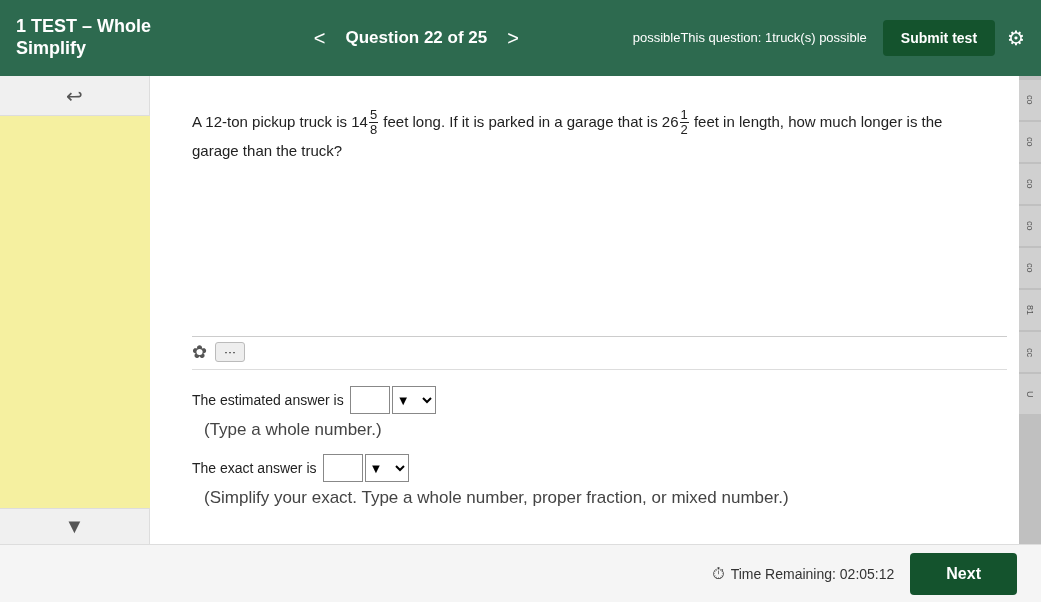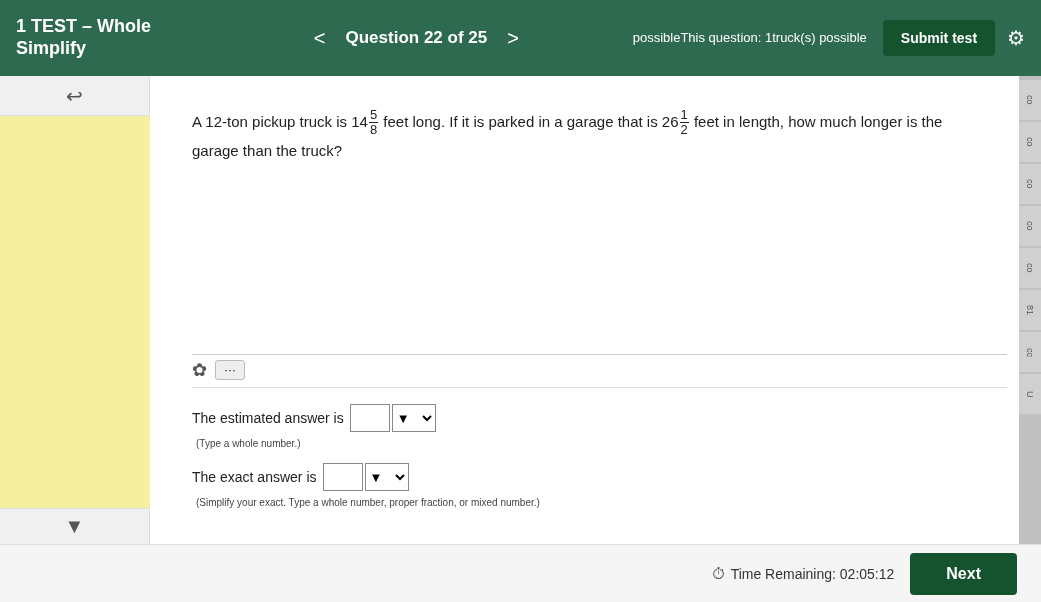--- a/index.html
+++ b/index.html
@@ -192,24 +192,24 @@
     }
     .answer-select {
       height: 28px;
       border: 1px solid #888;
       font-size: 13px;
       background: white;
       cursor: pointer;
       min-width: 28px;
     }
     .answer-hint {
-      font-size: 10px;
+      font-size: 17px;
       color: #444;
       margin-bottom: 14px;
-      margin-left: 4px;
+      margin-left: 12px;
     }
 
     
     .footer {
       background: #f5f5f5;
       border-top: 1px solid #ddd;
       display: flex;
       align-items: center;
       justify-content: flex-end;
       padding: 12px 24px;

